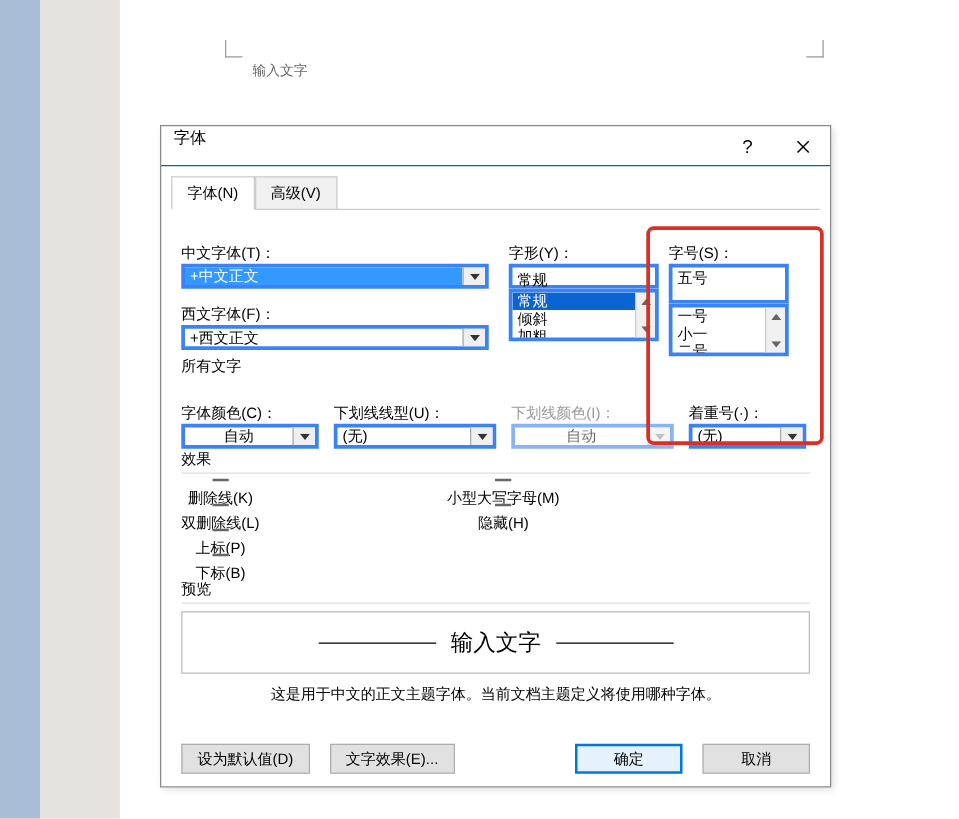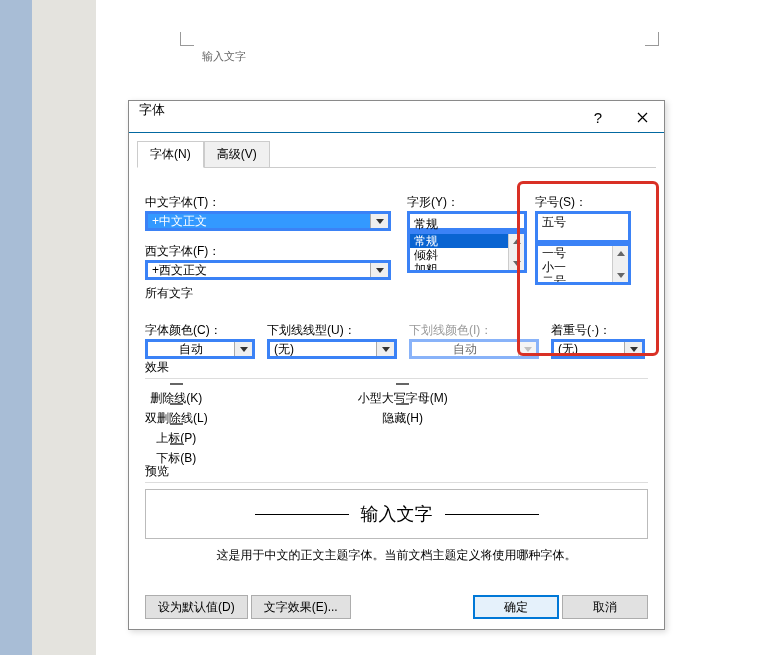--- a/index.html
+++ b/index.html
@@ -129,21 +129,21 @@
       border: 1px solid #bbb; height: 50px;
       display: flex; align-items: center; justify-content: center;
       margin-top: 6px; font-size: 18px;
       position: relative;
     }
     .preview .text { padding: 0 12px;}
     .preview .uline { height:1px; background:#000; width:94px; }
     .note { text-align: center; font-size: 12px; margin-top: 8px; }
     .buttons {
       position: absolute; bottom: 10px; left: 0; right: 0;
-      display: flex; padding: 0 16px; gap: 3px;
+      display: flex; padding: 0 16px; gap: 16px;
     }
     .btnstd {
       height: 24px; padding: 0 12px;
       border: 1px solid #adadad; background: #e1e1e1;
       font-size: 12px; display: flex; align-items: center;
     }
     .btnstd.wider { min-width: 86px; justify-content: center; }
     .btnstd.primary { border: 2px solid #0078d7; background: #e5f1fb; }
     .spacer { flex: 1; }
     .highlight-box {

